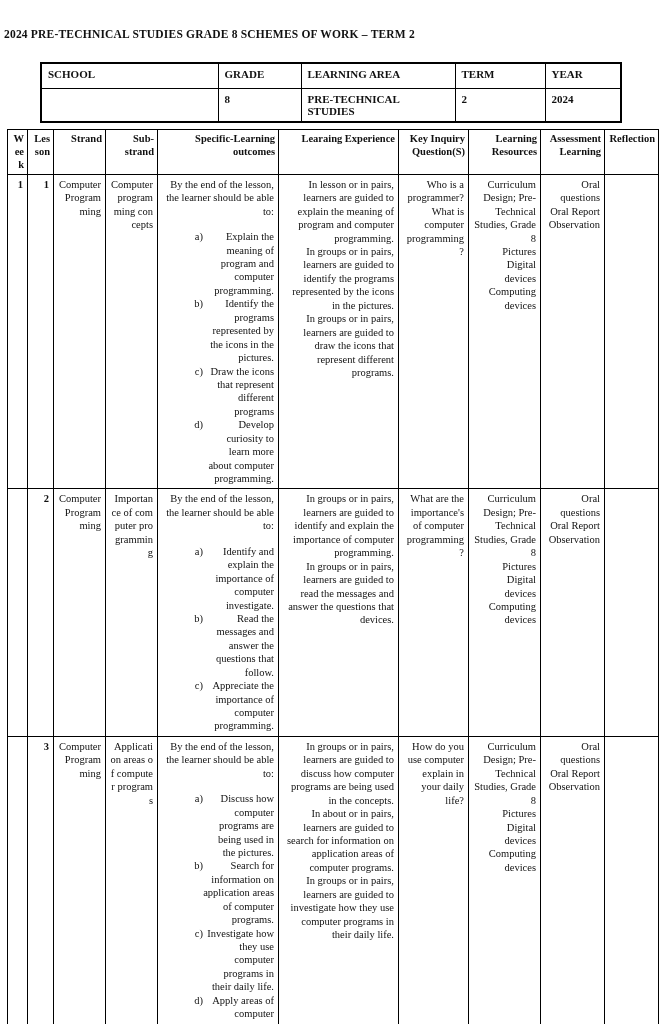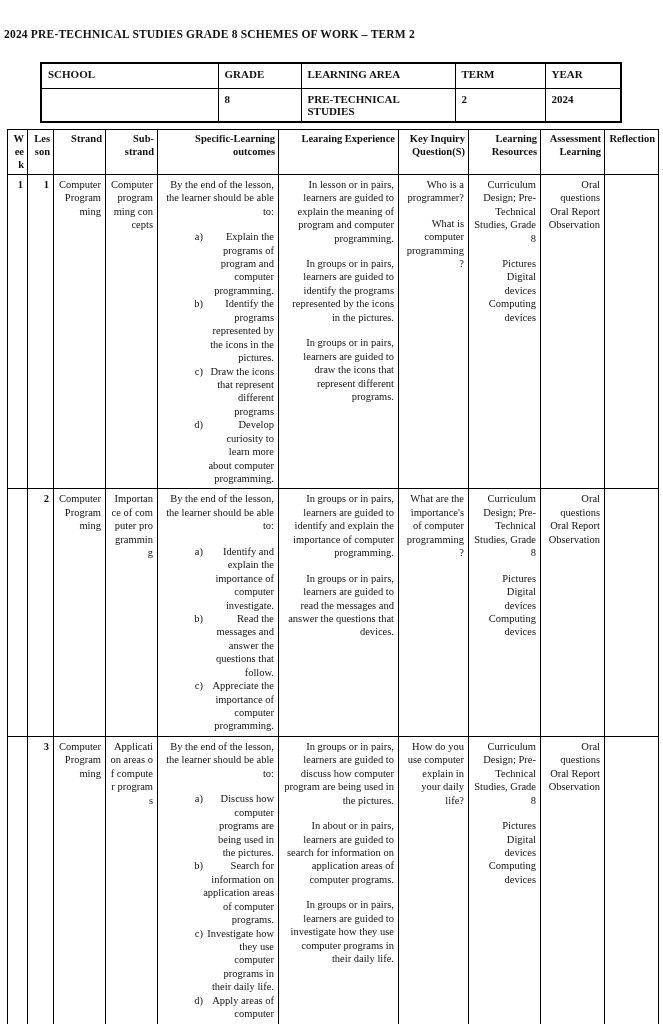--- a/index.html
+++ b/index.html
@@ -56,21 +56,21 @@
     height: 30px;
   }
   table.schemes-table td { padding: 3px 4px; }
   th.brk, td.brk { word-break: break-all; }
   td.week-col, td.lesson-col { font-weight: bold; padding: 3px 3px; }
   th.week-col, th.lesson-col { padding: 2px 2px; }
   #rows-body tr:nth-child(1) { height: 246px; }
   #rows-body tr:nth-child(2) { height: 205px; }
   #rows-body tr:nth-child(3) { height: 240px; }
   #rows-body tr:nth-child(4) { height: 121px; }
-  .para + .para { margin-top: 12px; }
+  .para + .para { margin-top: 0; }
   .abc-list { margin: 12px 0 0 0; padding: 0 0 0 24px; list-style: none; }
   .abc-item { display: flex; }
   .abc-marker { flex: none; width: 17px; }
   .abc-text { flex: 1; }
   .line { display: block; }
 </style>
 </head>
 <body>
 
 <div>
@@ -127,21 +127,21 @@
         <tr>
     <td class="brk week-col">1</td>
     <td class="brk lesson-col">1</td>
     <td class="brk">Computer Programming</td>
     <td class="brk">Computer programming concepts</td>
     <td>
       <div class="para">By the end of the lesson, the learner should be able to:</div>
       <ol class="abc-list">
               <li class="abc-item">
                 <span class="abc-marker">a)</span>
-                <span class="abc-text">Explain the programs of program and computer programming.</span>
+                <span class="abc-text">Explain the meaning of program and computer programming.</span>
               </li>
               <li class="abc-item">
                 <span class="abc-marker">b)</span>
                 <span class="abc-text">Identify the programs represented by the icons in the pictures.</span>
               </li>
               <li class="abc-item">
                 <span class="abc-marker">c)</span>
                 <span class="abc-text">Draw the icons that represent different programs</span>
               </li>
               <li class="abc-item">
@@ -238,21 +238,21 @@
                 <span class="abc-marker">c)</span>
                 <span class="abc-text">Investigate how they use computer programs in their daily life.</span>
               </li>
               <li class="abc-item">
                 <span class="abc-marker">d)</span>
                 <span class="abc-text">Apply areas of computer programs.</span>
               </li>
             </ol>
     </td>
     <td>
-            <div class="para">In groups or in pairs, learners are guided to discuss how computer program are being used in the pictures.</div>
+            <div class="para">In groups or in pairs, learners are guided to discuss how computer programs are being used in the concepts.</div>
             <div class="para">In about or in pairs, learners are guided to search for information on application areas of computer programs.</div>
             <div class="para">In groups or in pairs, learners are guided to investigate how they use computer programs in their daily life.</div>
           </td>
     <td>
             <div class="para">How do you use computer explain in your daily life?</div>
           </td>
     <td>
             <div class="para">Curriculum Design; Pre-Technical Studies, Grade 8</div>
             <div class="para">
               <span class="line">Pictures</span>

